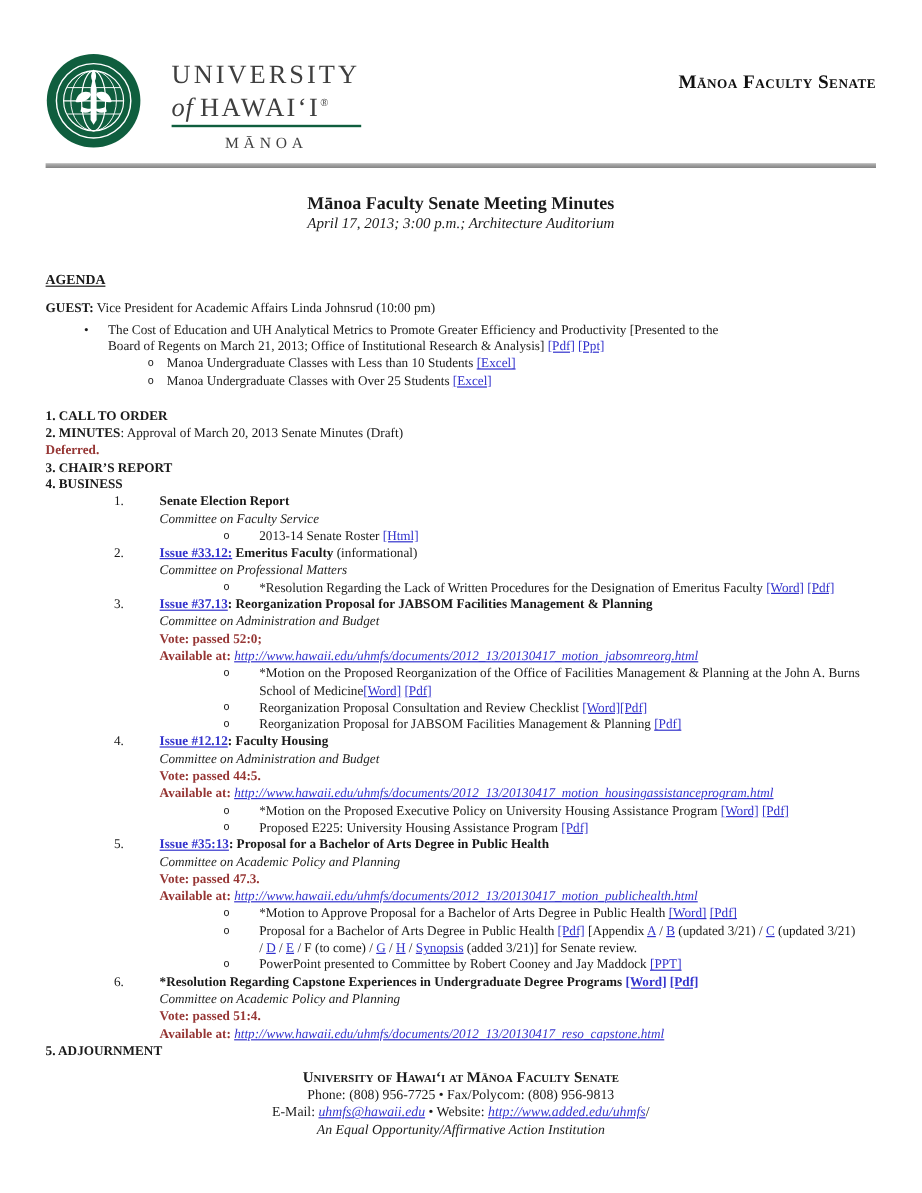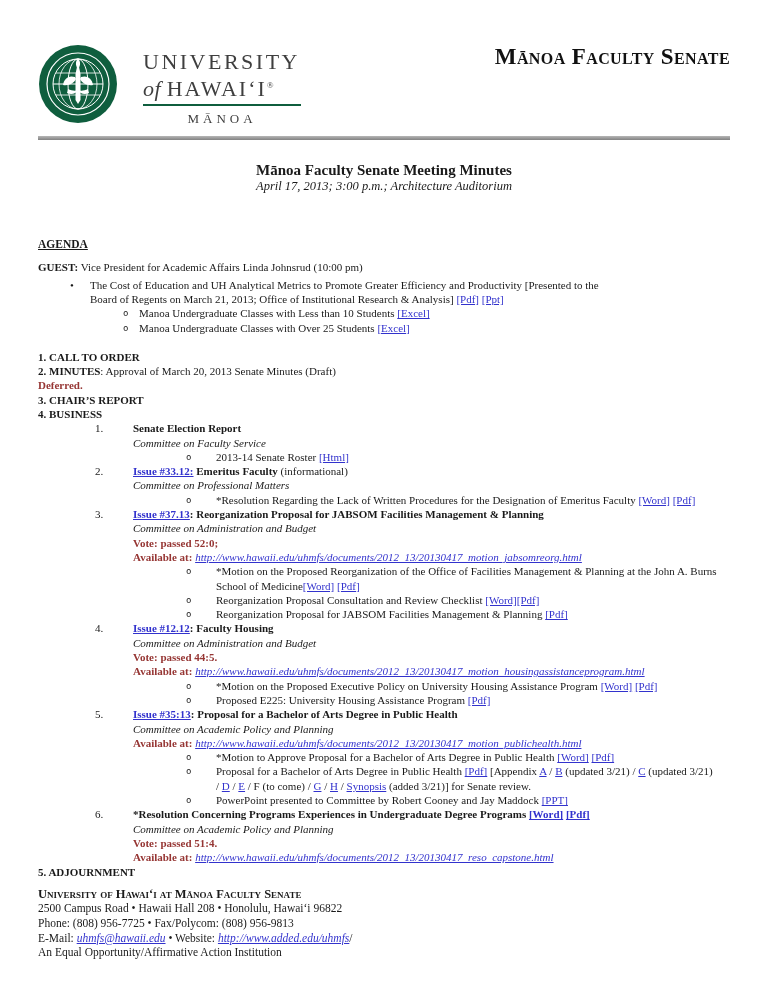--- a/index.html
+++ b/index.html
@@ -11,28 +11,28 @@
   .logo-block{display:flex;gap:25px;align-items:flex-start;}
   .seal{width:80px;height:80px;flex:0 0 auto;}
   .wordmark{padding-top:6px;}
   .wm-university{font-size:22px;letter-spacing:2.5px;color:#3f3f3f;line-height:23px;}
   .wm-line2{font-size:22px;color:#3f3f3f;line-height:24px;}
   .wm-of{font-style:italic;letter-spacing:0.5px;}
   .wm-hawaii{letter-spacing:2px;}
   .wm-reg{font-size:9px;vertical-align:super;}
   .wm-rule{height:2px;background:#0f5e3e;margin-top:3px;width:158px;}
   .wm-manoa{font-size:13px;letter-spacing:4px;color:#3f3f3f;margin-top:5px;text-align:center;width:158px;}
-  .senate-banner{font-weight:bold;font-variant:small-caps;font-size:23px;letter-spacing:0.4px;color:#111;}
+  .senate-banner{margin-top:16px;font-weight:bold;font-variant:small-caps;font-size:16px;letter-spacing:0.4px;color:#111;}
 
   .rule{height:4px;background:linear-gradient(#b6b6b6,#828282);margin-top:9px;}
 
   .doc-title{text-align:center;font-weight:bold;font-size:15px;margin-top:22px;line-height:16px;}
   .doc-subtitle{text-align:center;font-style:italic;font-size:12.5px;line-height:16px;}
 
-  .agenda-heading{margin-top:44px;font-size:11.5px;font-weight:bold;}
+  .agenda-heading{margin-top:34px;font-size:11.5px;font-weight:bold;}
   .agenda-heading span{text-decoration:underline;}
 
   
   #doc-body{margin-top:10px;font-size:11px;}
   .line{display:flex;line-height:14.3px;min-height:14.3px;}
   .line .content{flex:1 1 auto;white-space:normal;}
   .line.nw .content{white-space:nowrap;}
   .marker{flex:0 0 auto;color:#1a1a1a;}
   .flush{padding-left:0;}
   .bullet1{padding-left:32px;}  .bullet1 .marker{width:20px;font-size:11px;}
@@ -45,23 +45,23 @@
   .gap3{margin-top:3px;}
 
   .seg-b{font-weight:bold;}
   .seg-i{font-style:italic;}
   .seg-r{font-weight:bold;color:#963634;}
   a.seg-l{color:#3232cd;text-decoration:underline;cursor:pointer;}
   a.seg-bl{color:#3232cd;text-decoration:underline;font-weight:bold;cursor:pointer;}
   a.seg-il{color:#3232cd;text-decoration:underline;font-style:italic;cursor:pointer;}
 
   
-  .footer{margin-top:8px;text-align:left;font-size:11.5px;line-height:14.6px;}
+  .footer{margin-top:8px;text-align:center;font-size:11.5px;line-height:14.6px;}
   .footer-org{font-weight:bold;font-variant:small-caps;font-size:12.5px;}
-  .footer-tagline{}
+  .footer-tagline{font-style:italic;}
 </style>
 </head>
 <body>
 
 <div class="page">
 
   <div class="masthead">
     <div class="logo-block">
       <div class="seal">
         <svg viewBox="0 0 80 80" width="80" height="80">
@@ -197,54 +197,56 @@
         <span class="marker circle">o</span>
         <span class="content"><span>Proposed E225: University Housing Assistance Program </span><a class="seg-l">[Pdf]</a></span>
       </div>
       <div class="line numitem">
         <span class="marker num">5.</span>
         <span class="content"><a class="seg-bl">Issue #35:13</a><span class="seg-b">: Proposal for a Bachelor of Arts Degree in Public Health</span></span>
       </div>
       <div class="line cont1">
         <span class="content"><span class="seg-i">Committee on Academic Policy and Planning</span></span>
       </div>
+      <div class="line cont1">
+        <span class="content"><span class="seg-r">Vote: passed 47.3.</span></span>
+      </div>
       <div class="line cont1 nw">
         <span class="content"><span class="seg-r">Available at: </span><a class="seg-il">http://www.hawaii.edu/uhmfs/documents/2012_13/20130417_motion_publichealth.html</a></span>
       </div>
       <div class="line circle2 nw">
         <span class="marker circle">o</span>
         <span class="content"><span>*Motion to Approve Proposal for a Bachelor of Arts Degree in Public Health </span><a class="seg-l">[Word]</a><span> </span><a class="seg-l">[Pdf]</a></span>
       </div>
       <div class="line circle2 nw">
         <span class="marker circle">o</span>
         <span class="content"><span>Proposal for a Bachelor of Arts Degree in Public Health </span><a class="seg-l">[Pdf]</a><span> [Appendix </span><a class="seg-l">A</a><span> / </span><a class="seg-l">B</a><span> (updated 3/21) / </span><a class="seg-l">C</a><span> (updated 3/21)</span><br><span>/ </span><a class="seg-l">D</a><span> / </span><a class="seg-l">E</a><span> / F (to come) / </span><a class="seg-l">G</a><span> / </span><a class="seg-l">H</a><span> / </span><a class="seg-l">Synopsis</a><span> (added 3/21)] for Senate review.</span></span>
       </div>
       <div class="line circle2">
         <span class="marker circle">o</span>
         <span class="content"><span>PowerPoint presented to Committee by Robert Cooney and Jay Maddock </span><a class="seg-l">[PPT]</a></span>
       </div>
       <div class="line numitem nw">
         <span class="marker num">6.</span>
-        <span class="content"><span class="seg-b">*Resolution Concerning Programs Experiences in Undergraduate Degree Programs </span><a class="seg-bl">[Word]</a><span> </span><a class="seg-bl">[Pdf]</a></span>
+        <span class="content"><span class="seg-b">*Resolution Regarding Capstone Experiences in Undergraduate Degree Programs </span><a class="seg-bl">[Word]</a><span> </span><a class="seg-bl">[Pdf]</a></span>
       </div>
       <div class="line cont1">
         <span class="content"><span class="seg-i">Committee on Academic Policy and Planning</span></span>
       </div>
       <div class="line cont1">
         <span class="content"><span class="seg-r">Vote: passed 51:4.</span></span>
       </div>
       <div class="line cont1 nw">
         <span class="content"><span class="seg-r">Available at: </span><a class="seg-il">http://www.hawaii.edu/uhmfs/documents/2012_13/20130417_reso_capstone.html</a></span>
       </div>
       <div class="line flush">
         <span class="content"><span class="seg-b">5. ADJOURNMENT</span></span>
       </div>
     </div>
 
   <div class="footer">
     <div class="footer-org">University of Hawaiʻi at Mānoa Faculty Senate</div>
-    <div>2500 Campus Road • Hawaii Hall 208 • Honolulu, Hawaiʻi 96822</div>
     <div>Phone: (808) 956-7725 • Fax/Polycom: (808) 956-9813</div>
     <div><span>E-Mail: </span><a class="seg-il">uhmfs@hawaii.edu</a><span> • Website: </span><a class="seg-il">http://www.added.edu/uhmfs</a><span>/</span></div>
     <div class="footer-tagline">An Equal Opportunity/Affirmative Action Institution</div>
   </div>
 
 </div>
 
 </body></html>

